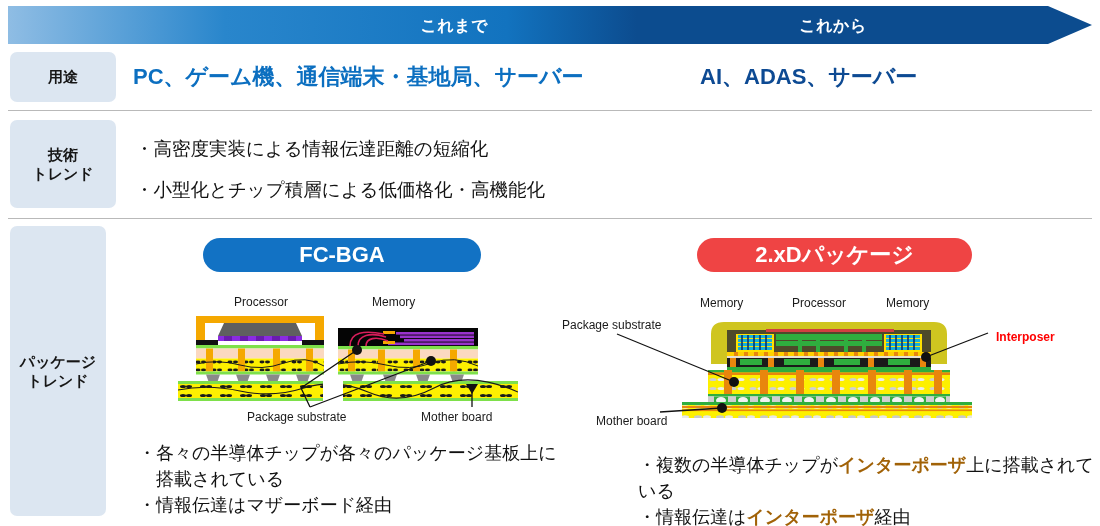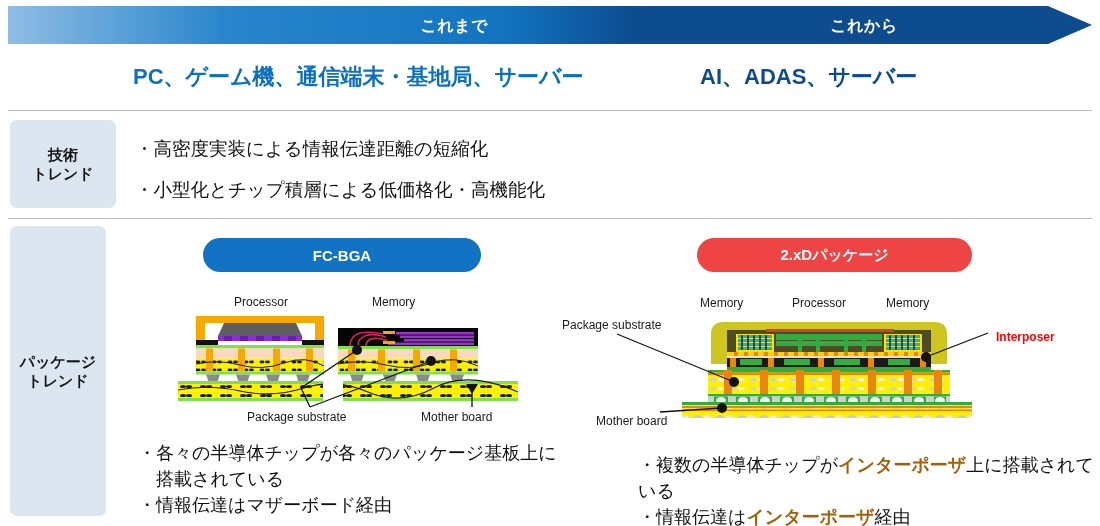--- a/index.html
+++ b/index.html
@@ -13,21 +13,21 @@
 
   
   .arrow-wrap { position:absolute; left:8px; top:6px; width:1084px; height:38px; }
   .arrow-wrap svg { display:block; }
   .arrow-label {
     position:absolute; top:10px;
     font-size:16px; font-weight:bold; color:#ffffff;
     letter-spacing:0.5px; white-space:nowrap;
   }
   .arrow-label.left  { left:300px; width:180px; text-align:right; }
-  .arrow-label.right { left:766px; width:180px; text-align:center; }
+  .arrow-label.right { left:735px; width:180px; text-align:center; }
 
   
   .chip {
     position:absolute; left:10px;
     background:#dce6f1; border-radius:7px;
     display:flex; align-items:center; justify-content:center;
     text-align:center; color:#161616;
     font-size:15px; font-weight:bold; line-height:1.28;
   }
   #chip-use   { top:52px;  width:106px; height:50px; }
@@ -52,21 +52,21 @@
     position:absolute; left:135px;
     font-size:18.5px; color:#111; font-weight:500; white-space:nowrap;
   }
   #tech1 { top:136px; }
   #tech2 { top:177px; }
 
   
   .pill {
     position:absolute; border-radius:20px;
     display:flex; align-items:center; justify-content:center;
-    color:#fff; font-weight:bold; font-size:15px; white-space:nowrap;
+    color:#fff; font-weight:bold; font-size:22px; white-space:nowrap;
   }
   #pill-fcbga { left:203px; top:238px; width:278px; height:34px; background:#1272c4; }
   #pill-2xd   { left:697px; top:238px; width:275px; height:34px; background:#ef4444; }
 
   
   .lbl {
     position:absolute; font-size:12px; color:#1a1a1a; white-space:nowrap;
   }
   .lbl.red { color:#ff0000; font-weight:bold; }
 
@@ -97,20 +97,23 @@
           <stop offset="0.58" stop-color="#0c4c8f"></stop>
           <stop offset="1" stop-color="#0c4c8f"></stop>
         </linearGradient>
       </defs>
       <polygon points="0,0 1040,0 1084,19 1040,38 0,38" fill="url(#arrGrad)"></polygon>
     </svg>
     <div class="arrow-label left">これまで</div>
     <div class="arrow-label right">これから</div>
   </div>
 
+  <div class="chip" id="chip-use">
+    <span>用途</span>
+  </div>
 
   <div class="chip" id="chip-tech">
     <div>
       <div>技術</div>
       <div>トレンド</div>
     </div>
   </div>
 
   <div class="chip" id="chip-pkg">
     <div>

